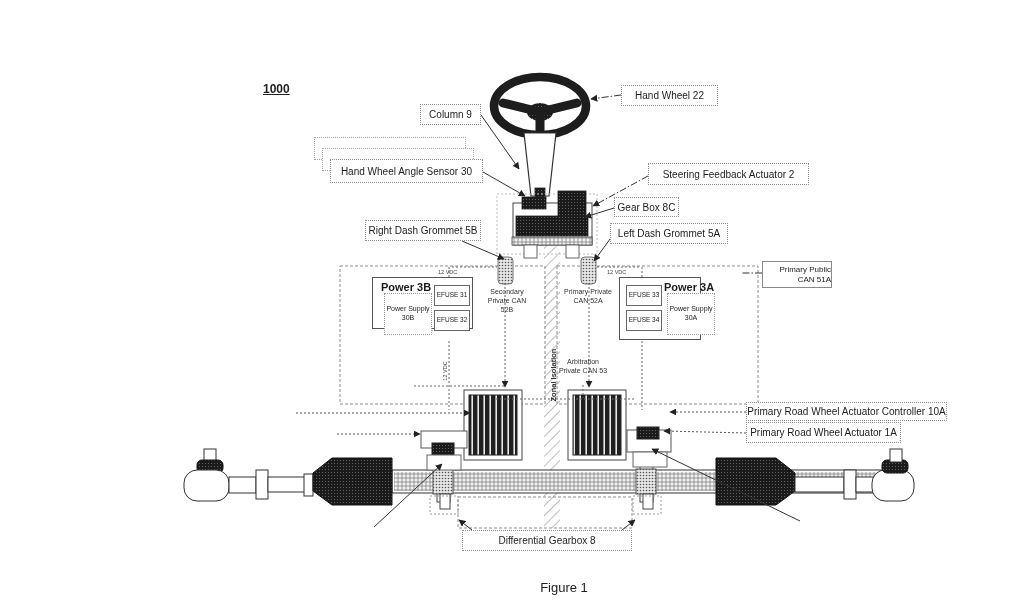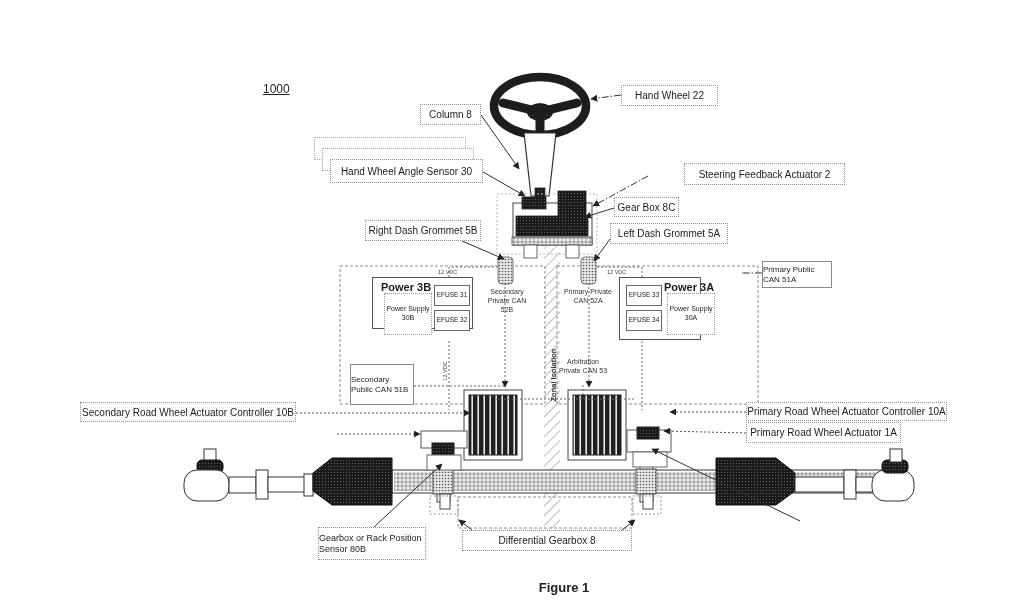--- a/index.html
+++ b/index.html
@@ -5,31 +5,31 @@
   *{margin:0;padding:0;box-sizing:border-box}
   html,body{background:#fff}
   body{font-family:"Liberation Sans",sans-serif;color:#222}
   #fig{position:relative;width:1024px;height:616px;background:#fff;overflow:hidden}
   svg.draw{position:absolute;left:0;top:0;z-index:1}
   .lbl{position:absolute;display:flex;align-items:center;justify-content:center;
        background:#fff;border:1px dotted #8f8f8f;color:#1c1c1c;font-weight:normal;
        font-size:10px;white-space:nowrap;z-index:3}
   .lbl.sm{font-size:10px}
   .lbl.solid{border:1px solid #8a8a8a}
-  .lbl.multi{white-space:normal;text-align:left;line-height:1.2;font-size:8px}
+  .lbl.multi{white-space:normal;text-align:right;line-height:1.2;font-size:8px}
   .ghost{position:absolute;background:#fff;border:1px dotted #a5a5a5;z-index:2}
   .plain{position:absolute;color:#333;font-size:7px;font-weight:normal;text-align:center;line-height:1.3;z-index:3}
   .tiny{position:absolute;color:#444;font-size:5.5px;font-weight:normal;z-index:3;white-space:nowrap}
   .rot{transform:rotate(-90deg);transform-origin:center}
   #zonal{position:absolute;left:524px;top:369px;width:58px;height:12px;display:flex;
          align-items:center;justify-content:center;font-size:7.5px;font-weight:bold;color:#333;z-index:3}
-  #ref1000{position:absolute;left:263px;top:82px;font-size:12px;font-weight:normal;
+  #ref1000{position:absolute;left:263px;top:82px;font-size:12px;font-weight:bold;
            text-decoration:underline;z-index:3}
   #figcap{position:absolute;left:512px;top:580px;width:104px;text-align:center;
-          font-size:13px;font-weight:bold;z-index:3}
+          font-size:13px;font-weight:normal;z-index:3}
   .pbox{position:absolute;background:#fff;border:1px solid #555;z-index:3}
   .ptitle{position:absolute;font-size:11px;font-weight:bold;color:#1c1c1c;white-space:nowrap}
   .sbox{position:absolute;border:1px dotted #999;background:#fff;font-size:7px;text-align:center;
         display:flex;align-items:center;justify-content:center;line-height:1.25;color:#222}
   .ebox{position:absolute;border:1px solid #666;background:#fff;font-size:6.5px;text-align:center;
         display:flex;align-items:center;justify-content:center;line-height:1.25;color:#222}
 </style>
 </head>
 <body>
 
@@ -194,55 +194,52 @@
       <path d="M337,434 L420,434" marker-end="url(#ah)"></path>
       <path d="M746,412 L670,412" marker-end="url(#ah)"></path>
       <path d="M746,433 L664,431" marker-end="url(#ah)"></path>
     </g>
   </svg>
 
   <div id="ref1000">1000</div>
   <div id="figcap">Figure 1</div>
 
   <div class="lbl" style="left:621px;top:85px;width:97px;height:21px">Hand Wheel 22</div>
-  <div class="lbl" style="left:420px;top:104px;width:61px;height:21px">Column 8</div>
+  <div class="lbl" style="left:420px;top:104px;width:61px;height:21px">Column 9</div>
 
   <div class="ghost" style="left:314px;top:137px;width:152px;height:23px"></div>
   <div class="ghost" style="left:322px;top:148px;width:152px;height:23px"></div>
   <div class="lbl" style="left:330px;top:159px;width:153px;height:24px">Hand Wheel Angle Sensor 30</div>
 
-  <div class="lbl" style="left:684px;top:163px;width:161px;height:22px">Steering Feedback Actuator 2</div>
+  <div class="lbl" style="left:648px;top:163px;width:161px;height:22px">Steering Feedback Actuator 2</div>
   <div class="lbl" style="left:614px;top:197px;width:65px;height:20px">Gear Box 8C</div>
   <div class="lbl sm" style="left:610px;top:223px;width:118px;height:21px">Left Dash Grommet 5A</div>
   <div class="lbl sm" style="left:365px;top:220px;width:116px;height:21px">Right Dash Grommet 5B</div>
 
   <div class="pbox" style="left:372px;top:277px;width:101px;height:52px">
     <span class="ptitle" style="left:8px;top:3px">Power 3B</span>
     <div class="sbox" style="left:11px;top:15px;width:48px;height:42px">Power Supply 30B</div>
     <div class="ebox" style="left:61px;top:7px;width:36px;height:21px">EFUSE 31</div>
     <div class="ebox" style="left:61px;top:32px;width:36px;height:21px">EFUSE 32</div>
   </div>
   <div class="pbox" style="left:619px;top:277px;width:82px;height:63px">
     <span class="ptitle" style="left:44px;top:3px">Power 3A</span>
     <div class="ebox" style="left:6px;top:7px;width:36px;height:21px">EFUSE 33</div>
     <div class="ebox" style="left:6px;top:32px;width:36px;height:21px">EFUSE 34</div>
     <div class="sbox" style="left:47px;top:15px;width:48px;height:42px">Power Supply 30A</div>
   </div>
 
   <div class="plain" style="left:481px;top:287px;width:52px">Secondary Private CAN 52B</div>
   <div class="plain" style="left:562px;top:287px;width:52px">Primary Private CAN 52A</div>
   <div class="lbl multi solid" style="left:762px;top:261px;width:70px;height:27px">Primary Public CAN 51A</div>
-  <div class="lbl multi solid" style="left:350px;top:364px;width:64px;height:41px">Secondary Public CAN 51B</div>
   <div class="plain" style="left:556px;top:357px;width:54px">Arbitration Private CAN 53</div>
   <div id="zonal" class="rot">Zonal Isolation</div>
 
   <div class="tiny" style="left:438px;top:269px">12 VDC</div>
   <div class="tiny" style="left:607px;top:269px">12 VDC</div>
   <div class="tiny rot" style="left:432px;top:368px;width:26px;text-align:center">12 VDC</div>
 
-  <div class="lbl sm" style="left:80px;top:402px;width:216px;height:20px">Secondary Road Wheel Actuator Controller 10B</div>
   <div class="lbl sm" style="left:746px;top:402px;width:201px;height:19px">Primary Road Wheel Actuator Controller 10A</div>
   <div class="lbl sm" style="left:746px;top:422px;width:155px;height:21px">Primary Road Wheel Actuator 1A</div>
 
-  <div class="lbl multi" style="left:318px;top:527px;width:108px;height:33px;font-size:9px">Gearbox or Rack Position Sensor 80B</div>
   <div class="lbl sm" style="left:462px;top:530px;width:170px;height:21px">Differential Gearbox 8</div>
 
 </div>
 
 </body></html>

